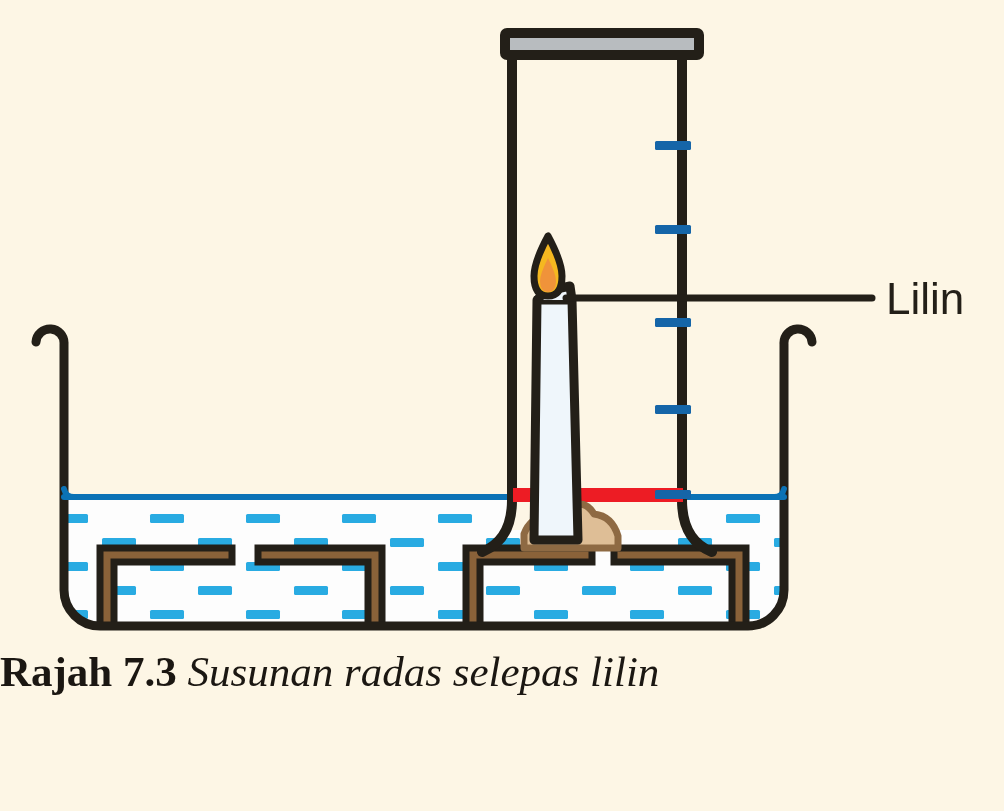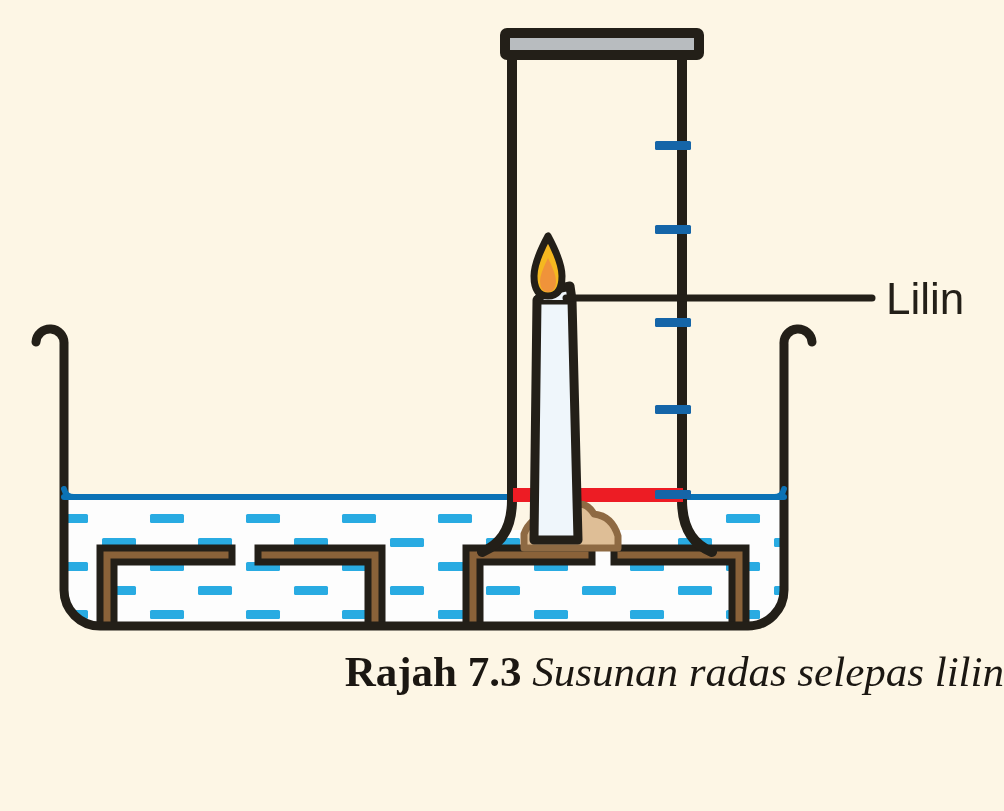--- a/index.html
+++ b/index.html
@@ -31,21 +31,21 @@
   .cap-label {
     font-family: "Liberation Sans", sans-serif;
     font-size: 44px;
     fill: #231F18;
   }
   .caption-wrap {
     position: absolute;
     left: 0;
     top: 648px;
     width: 1004px;
-    text-align: right;
+    text-align: left;
     line-height: 1.12;
   }
   .caption-line {
     font-family: "Liberation Serif", serif;
     font-size: 43px;
     color: #1B1712;
     white-space: nowrap;
   }
   .caption-figno {
     font-weight: bold;

